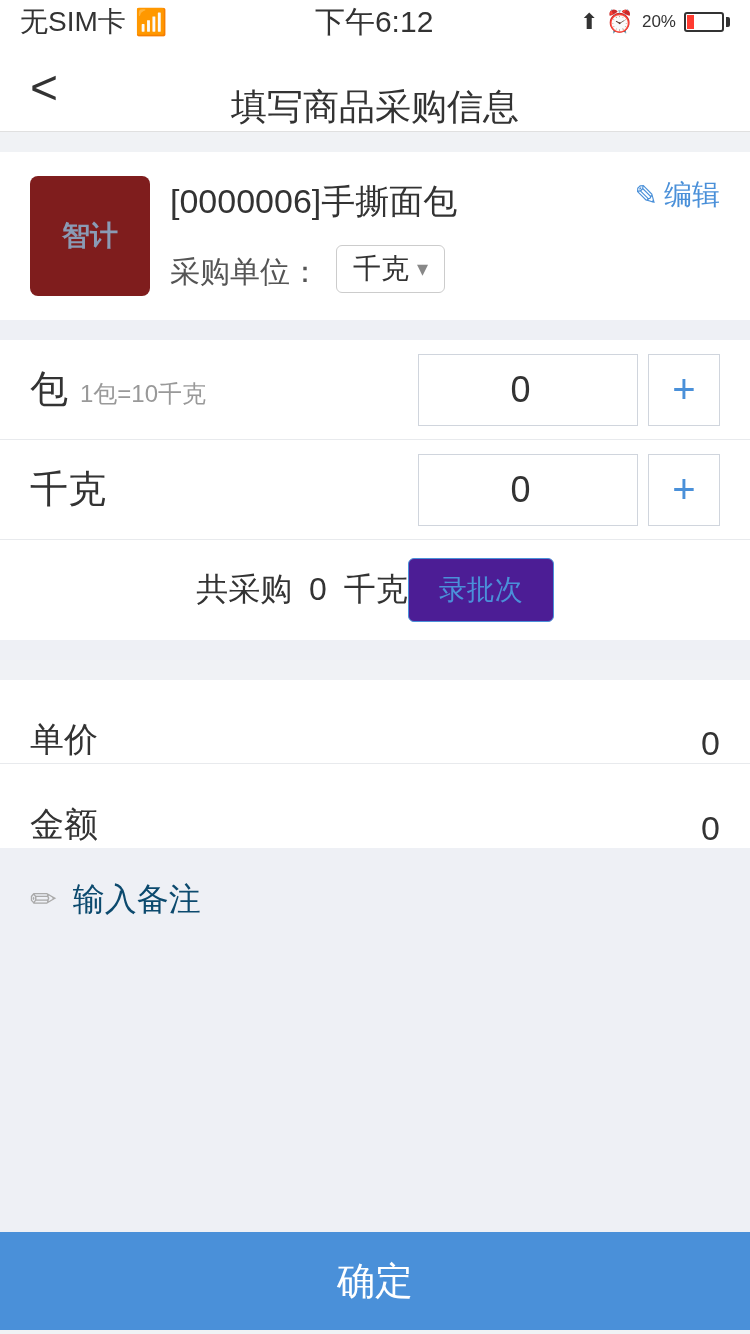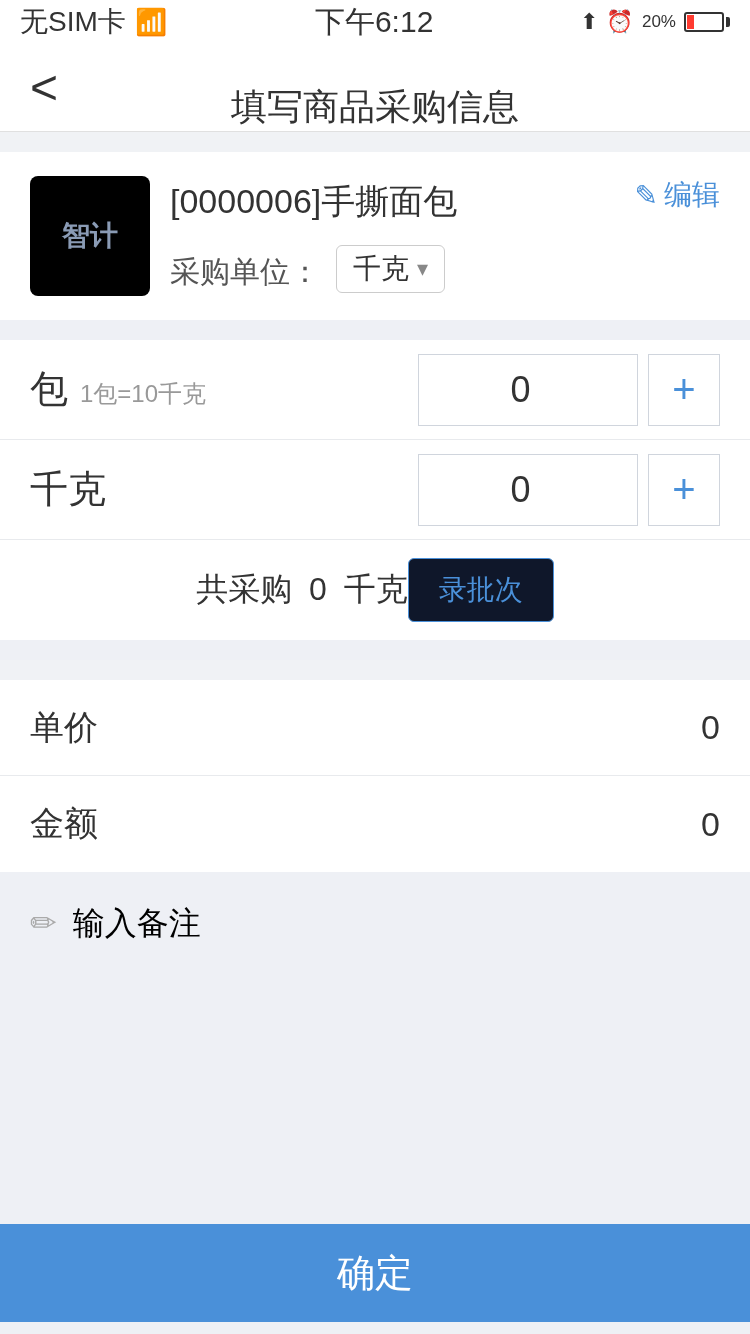--- a/index.html
+++ b/index.html
@@ -85,21 +85,21 @@
       padding: 24px 30px;
       display: flex;
       align-items: center;
       gap: 20px;
       margin-top: 20px;
       position: relative;
     }
     .product-image {
       width: 120px;
       height: 120px;
-      background: #000000;
+      background: #7f1d1d;
       border-radius: 8px;
       display: flex;
       align-items: center;
       justify-content: center;
       flex-shrink: 0;
     }
     .product-image-placeholder {
       color: #8a9bb5;
       font-size: 28px;
       font-weight: bold;
@@ -236,38 +236,38 @@
       background: #fff;
     }
     .total-text {
       font-size: 32px;
       color: #333;
     }
     .total-text .value { margin: 0 8px; }
     .batch-btn {
       border: 1px solid #4a90d9;
       color: #4a90d9;
-      background: #0f172a;
+      background: #4c1d95;
       border-radius: 6px;
       padding: 12px 30px;
       font-size: 28px;
       cursor: pointer;
     }
 
     
     .info-section {
       background: #fff;
       margin-top: 20px;
     }
     .info-row {
       display: flex;
-      align-items: center;
+      align-items: flex-end;
       justify-content: space-between;
       padding: 0 30px;
-      height: 96px;
+      height: 84px;
       border-bottom: 1px solid #e8eaed;
     }
     .info-row:last-child { border-bottom: none; }
     .info-label {
       font-size: 34px;
       color: #333;
     }
     .info-value {
       font-size: 34px;
       color: #333;
@@ -283,34 +283,34 @@
       gap: 16px;
       margin-top: 0;
     }
     .remark-icon {
       color: #aaa;
       font-size: 32px;
       margin-top: 2px;
     }
     .remark-placeholder {
       font-size: 32px;
-      color: #000000;
+      color: #0c4a6e;
     }
 
     
     .bottom-spacer {
       flex: 1;
       background: #eef0f5;
       min-height: 200px;
     }
 
     
     .confirm-btn-wrap {
       position: fixed;
-      bottom: 12px;
+      bottom: 4px;
       left: 0;
       width: 750px;
       background: #4a90d9;
       height: 98px;
       display: flex;
       align-items: center;
       justify-content: center;
     }
     .confirm-btn {
       font-size: 38px;

